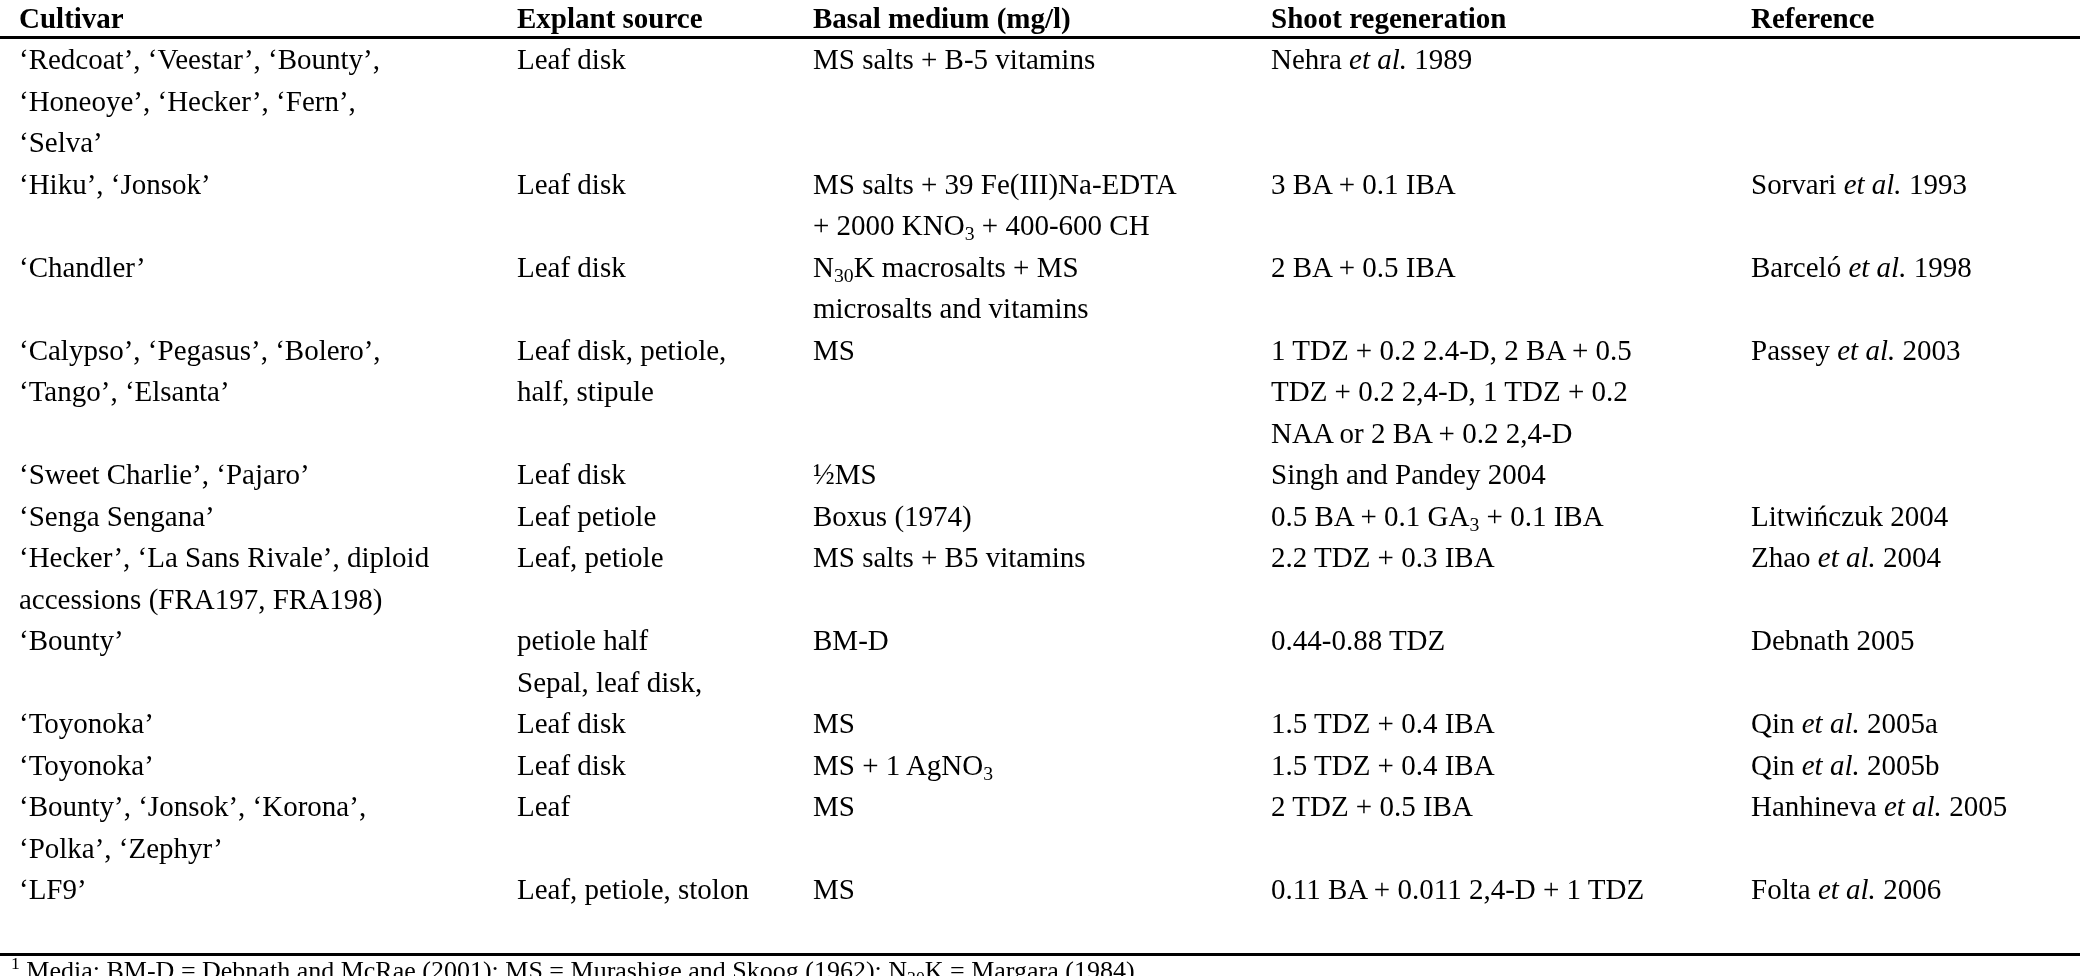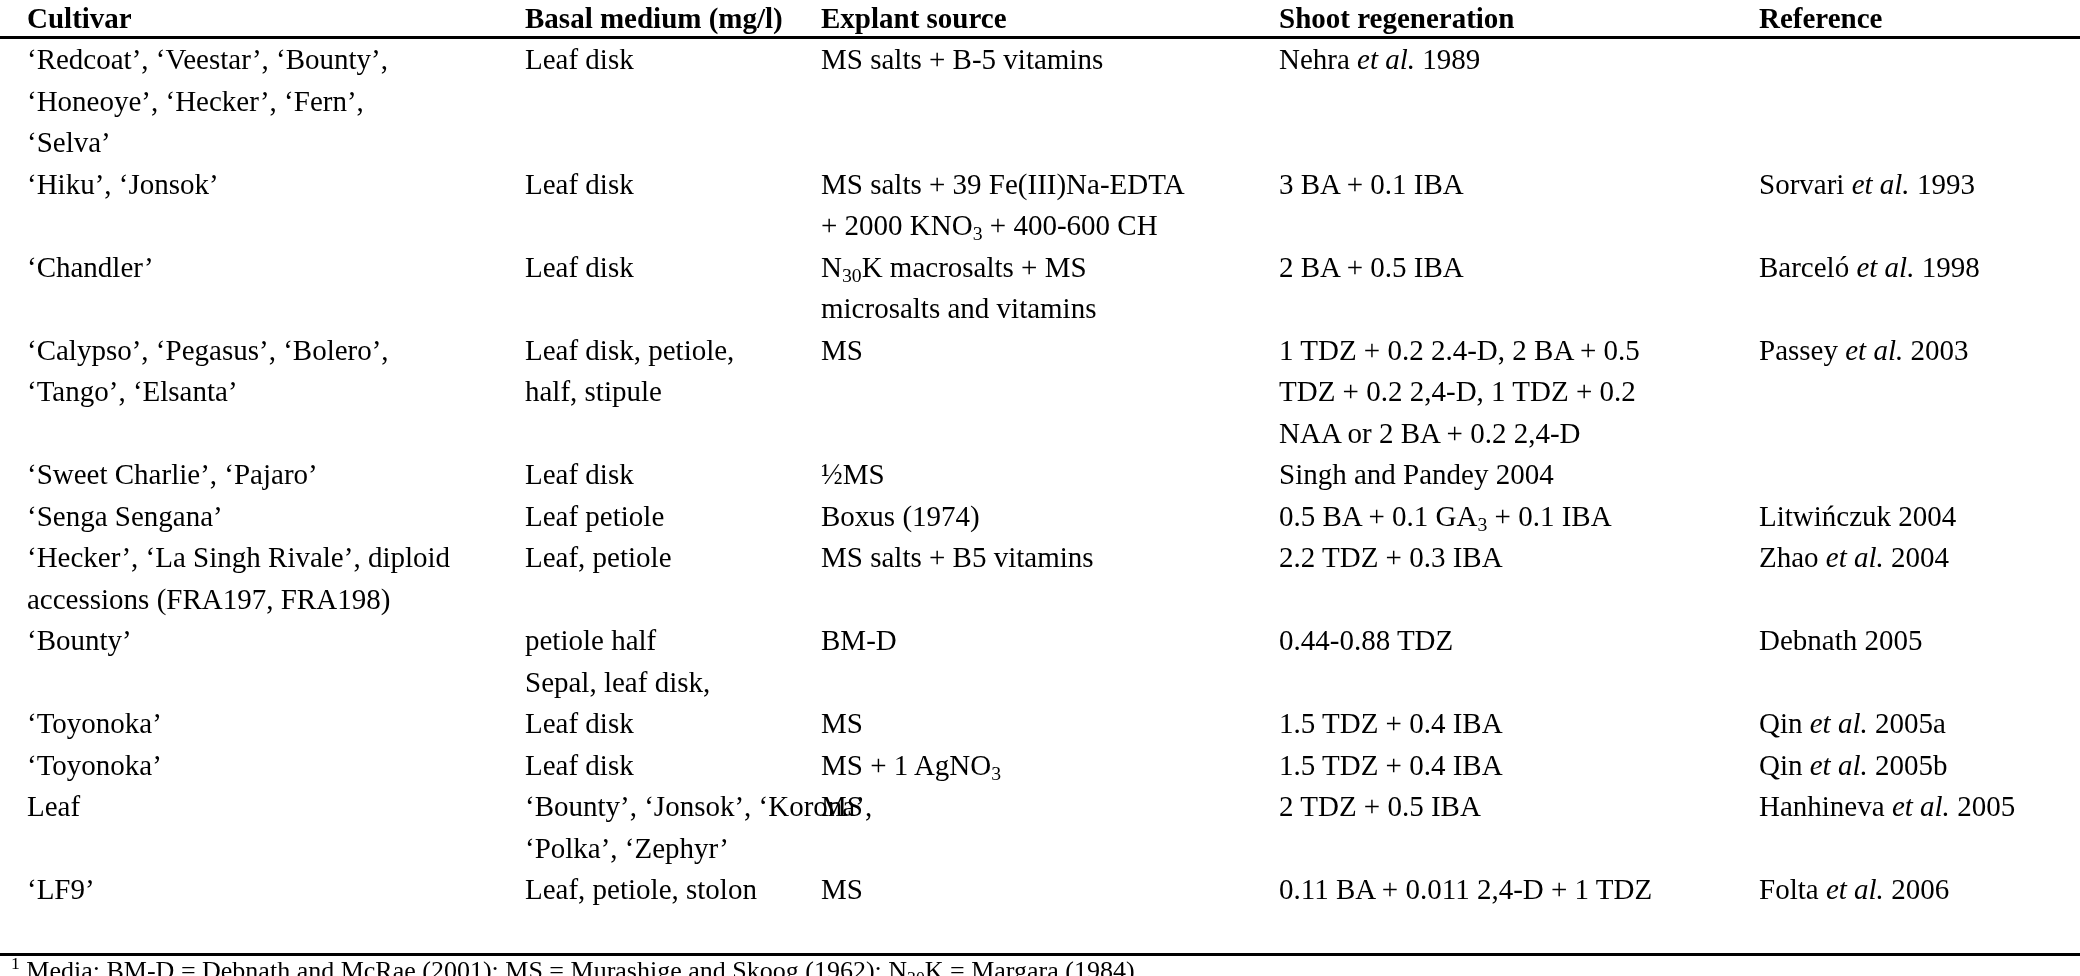--- a/index.html
+++ b/index.html
@@ -17,21 +17,21 @@
   .table-wrap {
     position: absolute;
     left: 0; top: 0;
     width: 2080px;
   }
   .row {
     position: relative;
     display: grid;
     grid-template-columns: 498px 296px 458px 480px 348px;
     column-gap: 0;
-    padding-left: 27px;
+    padding-left: 19px;
   }
   .header {
     font-weight: bold;
     height: 36px;
     line-height: 36px;
     border-bottom: 3px solid #000;
     padding-bottom: 0px;
   }
   .cell { white-space: normal; }
   .cell-line { display: block; white-space: nowrap; }
@@ -51,22 +51,22 @@
   sub { font-size: 0.68em; vertical-align: -0.25em; line-height: 0; }
   sup { font-size: 0.68em; vertical-align: 0.55em; line-height: 0; }
   i { font-style: italic; text-align: right; }
 </style>
 </head>
 <body>
 
 <div class="table-wrap">
   <div class="row header">
     <div class="cell">Cultivar</div>
+    <div class="cell">Explant source</div>
     <div class="cell">Basal medium (mg/l)</div>
-    <div class="cell">Explant source</div>
     <div class="cell">Shoot regeneration</div>
     <div class="cell">Reference</div>
   </div>
   <div id="table-body">
       <div class="row">
         <div class="cell">
           <span class="cell-line">‘Redcoat’, ‘Veestar’, ‘Bounty’,</span>
           <span class="cell-line">‘Honeoye’, ‘Hecker’, ‘Fern’,</span>
           <span class="cell-line">‘Selva’</span>
         </div>
@@ -163,21 +163,21 @@
         </div>
         <div class="cell">
           <span class="cell-line">0.5 BA + 0.1 GA<sub>3</sub> + 0.1 IBA</span>
         </div>
         <div class="cell">
           <span class="cell-line"><span>Litwińczuk </span><span>2004</span></span>
         </div>
       </div>
       <div class="row">
         <div class="cell">
-          <span class="cell-line">‘Hecker’, ‘La Singh Rivale’, diploid</span>
+          <span class="cell-line">‘Hecker’, ‘La Sans Rivale’, diploid</span>
           <span class="cell-line">accessions (FRA197, FRA198)</span>
         </div>
         <div class="cell">
           <span class="cell-line">Leaf, petiole</span>
         </div>
         <div class="cell">
           <span class="cell-line">MS salts + B5 vitamins</span>
         </div>
         <div class="cell">
           <span class="cell-line">2.2 TDZ + 0.3 IBA</span>
@@ -233,25 +233,25 @@
         </div>
         <div class="cell">
           <span class="cell-line">1.5 TDZ + 0.4 IBA</span>
         </div>
         <div class="cell">
           <span class="cell-line"><span>Qin </span><i>et al. </i><span>2005b</span></span>
         </div>
       </div>
       <div class="row">
         <div class="cell">
-          <span class="cell-line">Leaf</span>
-        </div>
-        <div class="cell">
           <span class="cell-line">‘Bounty’, ‘Jonsok’, ‘Korona’,</span>
           <span class="cell-line">‘Polka’, ‘Zephyr’</span>
+        </div>
+        <div class="cell">
+          <span class="cell-line">Leaf</span>
         </div>
         <div class="cell">
           <span class="cell-line">MS</span>
         </div>
         <div class="cell">
           <span class="cell-line">2 TDZ + 0.5 IBA</span>
         </div>
         <div class="cell">
           <span class="cell-line"><span>Hanhineva </span><i>et al. </i><span>2005</span></span>
         </div>

